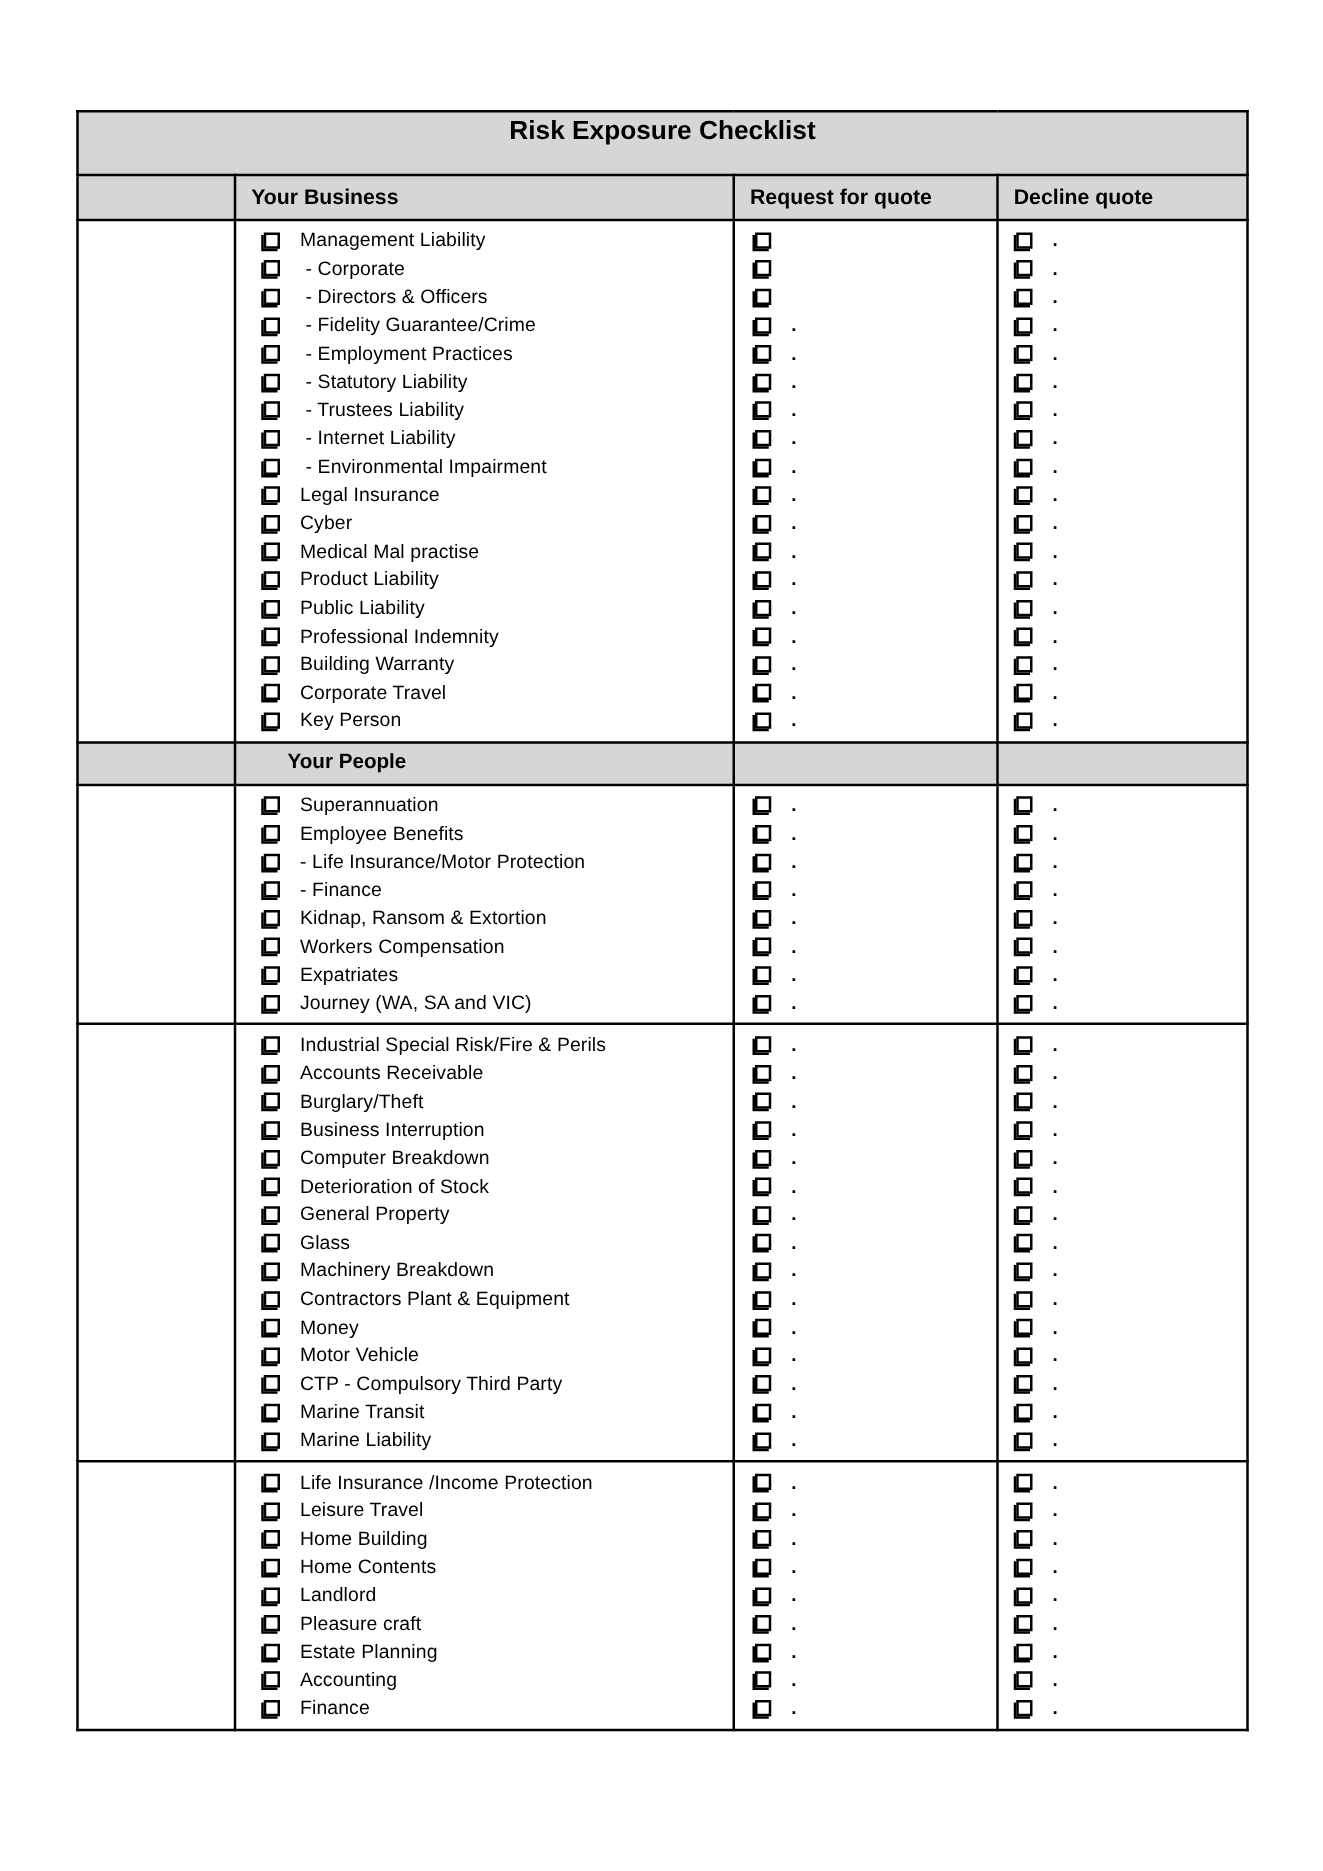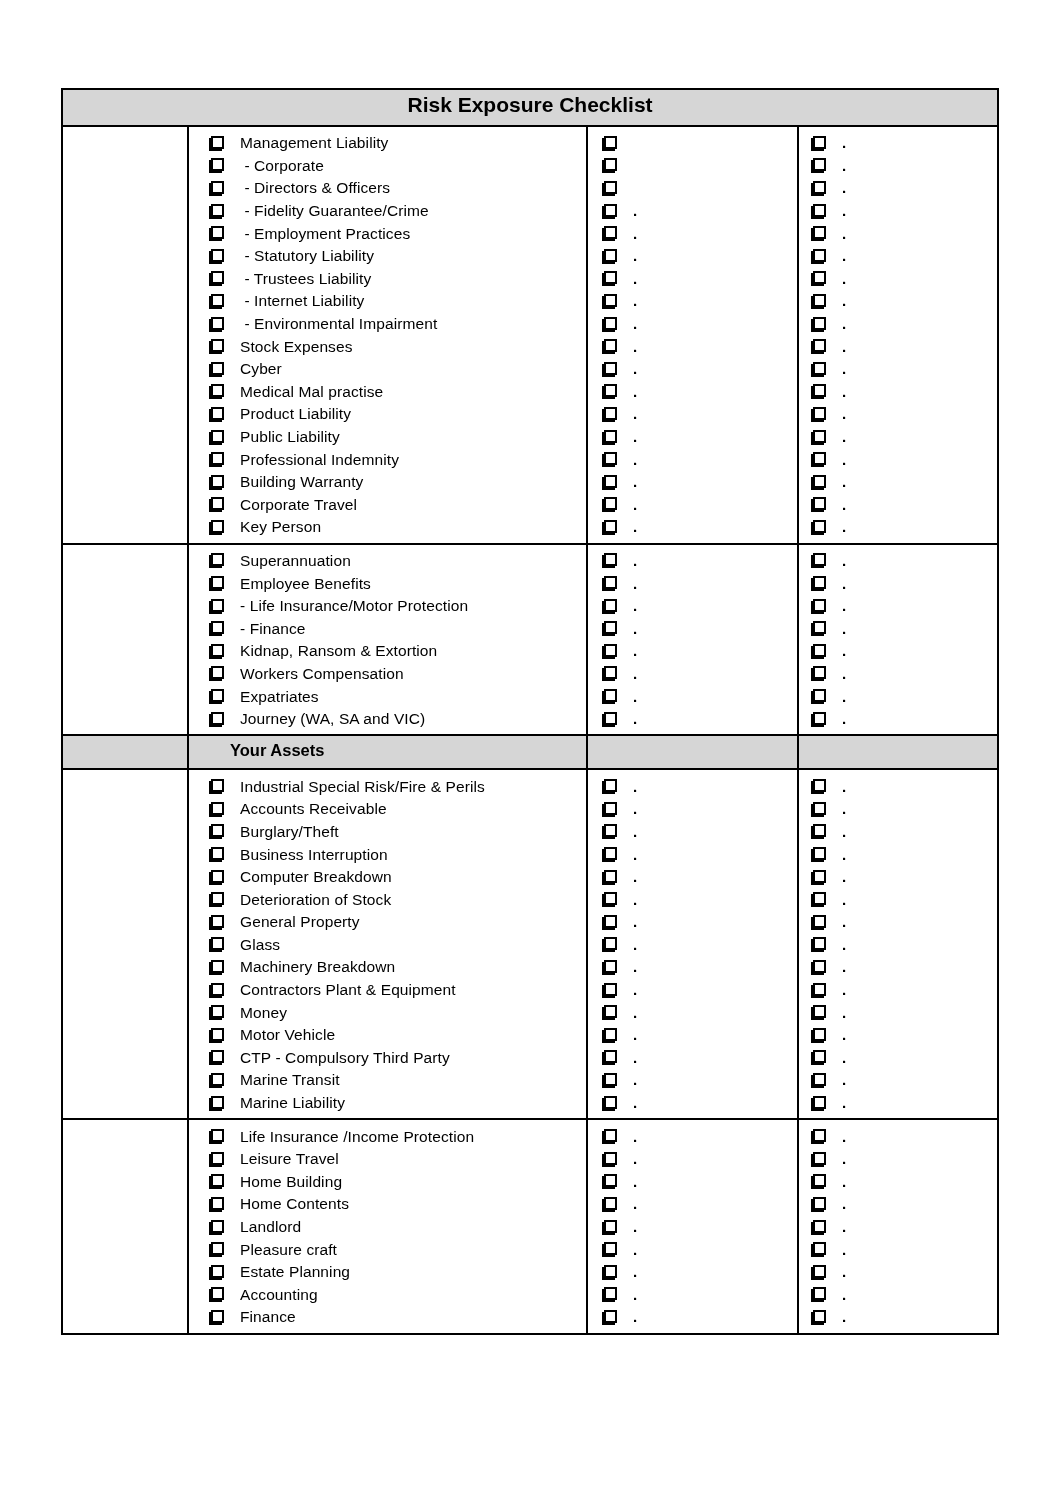--- a/index.html
+++ b/index.html
@@ -29,21 +29,21 @@
   td{
     border:2px solid var(--border);
     vertical-align:top;
     padding:0;
   }
   td.title-cell{
     background:var(--header-bg);
     text-align:center;
     font-weight:bold;
     font-size:21px;
-    padding:3px 0 8px 0;
+    padding:3px 0 22px 0;
   }
   tr.head-row td{
     background:var(--header-bg);
     font-weight:bold;
     font-size:17px;
     padding:7px 0 7px 12px;
   }
   tr.sec-row td{
     background:var(--header-bg);
     height:27px;
@@ -94,20 +94,26 @@
     <colgroup>
       <col class="c1">
         <col class="c2">
         <col class="c3">
         <col class="c4">
     </colgroup>
     <tbody id="tbl-body">
       <tr class="title-row">
         <td colspan="4" class="title-cell">Risk Exposure Checklist</td>
       </tr>
+      <tr class="head-row">
+        <td></td>
+        <td>Your Business</td>
+        <td>Request for quote</td>
+        <td>Decline quote</td>
+      </tr>
     <tr class="body-row">
           <td></td>
           <td class="items col-biz">
             <div class="line">
               <span class="cb"></span>
               <span class="lbl">Management Liability</span>
             </div>
             <div class="line">
               <span class="cb"></span>
               <span class="lbl"> - Corporate</span>
@@ -135,21 +141,21 @@
             <div class="line">
               <span class="cb"></span>
               <span class="lbl"> - Internet Liability</span>
             </div>
             <div class="line">
               <span class="cb"></span>
               <span class="lbl"> - Environmental Impairment</span>
             </div>
             <div class="line">
               <span class="cb"></span>
-              <span class="lbl">Stock Expenses</span>
+              <span class="lbl">Legal Insurance</span>
             </div>
             <div class="line">
               <span class="cb"></span>
               <span class="lbl">Cyber</span>
             </div>
             <div class="line">
               <span class="cb"></span>
               <span class="lbl">Medical Mal practise</span>
             </div>
             <div class="line">
@@ -282,125 +288,20 @@
               <span class="dot">.</span>
             </div>
             <div class="line">
               <span class="cb"></span>
               <span class="dot">.</span>
             </div>
             <div class="line">
               <span class="cb"></span>
               <span class="dot">.</span>
             </div>
-            <div class="line">
-              <span class="cb"></span>
-              <span class="dot">.</span>
-            </div>
-            <div class="line">
-              <span class="cb"></span>
-              <span class="dot">.</span>
-            </div>
-            <div class="line">
-              <span class="cb"></span>
-              <span class="dot">.</span>
-            </div>
-            <div class="line">
-              <span class="cb"></span>
-              <span class="dot">.</span>
-            </div>
-            <div class="line">
-              <span class="cb"></span>
-              <span class="dot">.</span>
-            </div>
-            <div class="line">
-              <span class="cb"></span>
-              <span class="dot">.</span>
-            </div>
-            <div class="line">
-              <span class="cb"></span>
-              <span class="dot">.</span>
-            </div>
-            <div class="line">
-              <span class="cb"></span>
-              <span class="dot">.</span>
-            </div>
-          </td>
-        </tr>
-        <tr class="body-row">
-          <td></td>
-          <td class="items col-biz">
-            <div class="line">
-              <span class="cb"></span>
-              <span class="lbl">Superannuation</span>
-            </div>
-            <div class="line">
-              <span class="cb"></span>
-              <span class="lbl">Employee Benefits</span>
-            </div>
-            <div class="line">
-              <span class="cb"></span>
-              <span class="lbl">- Life Insurance/Motor Protection</span>
-            </div>
-            <div class="line">
-              <span class="cb"></span>
-              <span class="lbl">- Finance</span>
-            </div>
-            <div class="line">
-              <span class="cb"></span>
-              <span class="lbl">Kidnap, Ransom &amp; Extortion</span>
-            </div>
-            <div class="line">
-              <span class="cb"></span>
-              <span class="lbl">Workers Compensation</span>
-            </div>
-            <div class="line">
-              <span class="cb"></span>
-              <span class="lbl">Expatriates</span>
-            </div>
-            <div class="line">
-              <span class="cb"></span>
-              <span class="lbl">Journey (WA, SA and VIC)</span>
-            </div>
-          </td>
-          <td class="items col-req">
-            <div class="line">
-              <span class="cb"></span>
-              <span class="dot">.</span>
-            </div>
-            <div class="line">
-              <span class="cb"></span>
-              <span class="dot">.</span>
-            </div>
-            <div class="line">
-              <span class="cb"></span>
-              <span class="dot">.</span>
-            </div>
-            <div class="line">
-              <span class="cb"></span>
-              <span class="dot">.</span>
-            </div>
-            <div class="line">
-              <span class="cb"></span>
-              <span class="dot">.</span>
-            </div>
-            <div class="line">
-              <span class="cb"></span>
-              <span class="dot">.</span>
-            </div>
-            <div class="line">
-              <span class="cb"></span>
-              <span class="dot">.</span>
-            </div>
-            <div class="line">
-              <span class="cb"></span>
-              <span class="dot">.</span>
-            </div>
-          </td>
-          <td class="items col-dec">
             <div class="line">
               <span class="cb"></span>
               <span class="dot">.</span>
             </div>
             <div class="line">
               <span class="cb"></span>
               <span class="dot">.</span>
             </div>
             <div class="line">
               <span class="cb"></span>
@@ -423,29 +324,134 @@
               <span class="dot">.</span>
             </div>
             <div class="line">
               <span class="cb"></span>
               <span class="dot">.</span>
             </div>
           </td>
         </tr>
         <tr class="sec-row">
           <td></td>
-          <td class="sec-label">Your Assets</td>
+          <td class="sec-label">Your People</td>
           <td></td>
           <td></td>
         </tr>
         <tr class="body-row">
           <td></td>
           <td class="items col-biz">
             <div class="line">
               <span class="cb"></span>
+              <span class="lbl">Superannuation</span>
+            </div>
+            <div class="line">
+              <span class="cb"></span>
+              <span class="lbl">Employee Benefits</span>
+            </div>
+            <div class="line">
+              <span class="cb"></span>
+              <span class="lbl">- Life Insurance/Motor Protection</span>
+            </div>
+            <div class="line">
+              <span class="cb"></span>
+              <span class="lbl">- Finance</span>
+            </div>
+            <div class="line">
+              <span class="cb"></span>
+              <span class="lbl">Kidnap, Ransom &amp; Extortion</span>
+            </div>
+            <div class="line">
+              <span class="cb"></span>
+              <span class="lbl">Workers Compensation</span>
+            </div>
+            <div class="line">
+              <span class="cb"></span>
+              <span class="lbl">Expatriates</span>
+            </div>
+            <div class="line">
+              <span class="cb"></span>
+              <span class="lbl">Journey (WA, SA and VIC)</span>
+            </div>
+          </td>
+          <td class="items col-req">
+            <div class="line">
+              <span class="cb"></span>
+              <span class="dot">.</span>
+            </div>
+            <div class="line">
+              <span class="cb"></span>
+              <span class="dot">.</span>
+            </div>
+            <div class="line">
+              <span class="cb"></span>
+              <span class="dot">.</span>
+            </div>
+            <div class="line">
+              <span class="cb"></span>
+              <span class="dot">.</span>
+            </div>
+            <div class="line">
+              <span class="cb"></span>
+              <span class="dot">.</span>
+            </div>
+            <div class="line">
+              <span class="cb"></span>
+              <span class="dot">.</span>
+            </div>
+            <div class="line">
+              <span class="cb"></span>
+              <span class="dot">.</span>
+            </div>
+            <div class="line">
+              <span class="cb"></span>
+              <span class="dot">.</span>
+            </div>
+          </td>
+          <td class="items col-dec">
+            <div class="line">
+              <span class="cb"></span>
+              <span class="dot">.</span>
+            </div>
+            <div class="line">
+              <span class="cb"></span>
+              <span class="dot">.</span>
+            </div>
+            <div class="line">
+              <span class="cb"></span>
+              <span class="dot">.</span>
+            </div>
+            <div class="line">
+              <span class="cb"></span>
+              <span class="dot">.</span>
+            </div>
+            <div class="line">
+              <span class="cb"></span>
+              <span class="dot">.</span>
+            </div>
+            <div class="line">
+              <span class="cb"></span>
+              <span class="dot">.</span>
+            </div>
+            <div class="line">
+              <span class="cb"></span>
+              <span class="dot">.</span>
+            </div>
+            <div class="line">
+              <span class="cb"></span>
+              <span class="dot">.</span>
+            </div>
+          </td>
+        </tr>
+        <tr class="body-row">
+          <td></td>
+          <td class="items col-biz">
+            <div class="line">
+              <span class="cb"></span>
               <span class="lbl">Industrial Special Risk/Fire &amp; Perils</span>
             </div>
             <div class="line">
               <span class="cb"></span>
               <span class="lbl">Accounts Receivable</span>
             </div>
             <div class="line">
               <span class="cb"></span>
               <span class="lbl">Burglary/Theft</span>
             </div>

